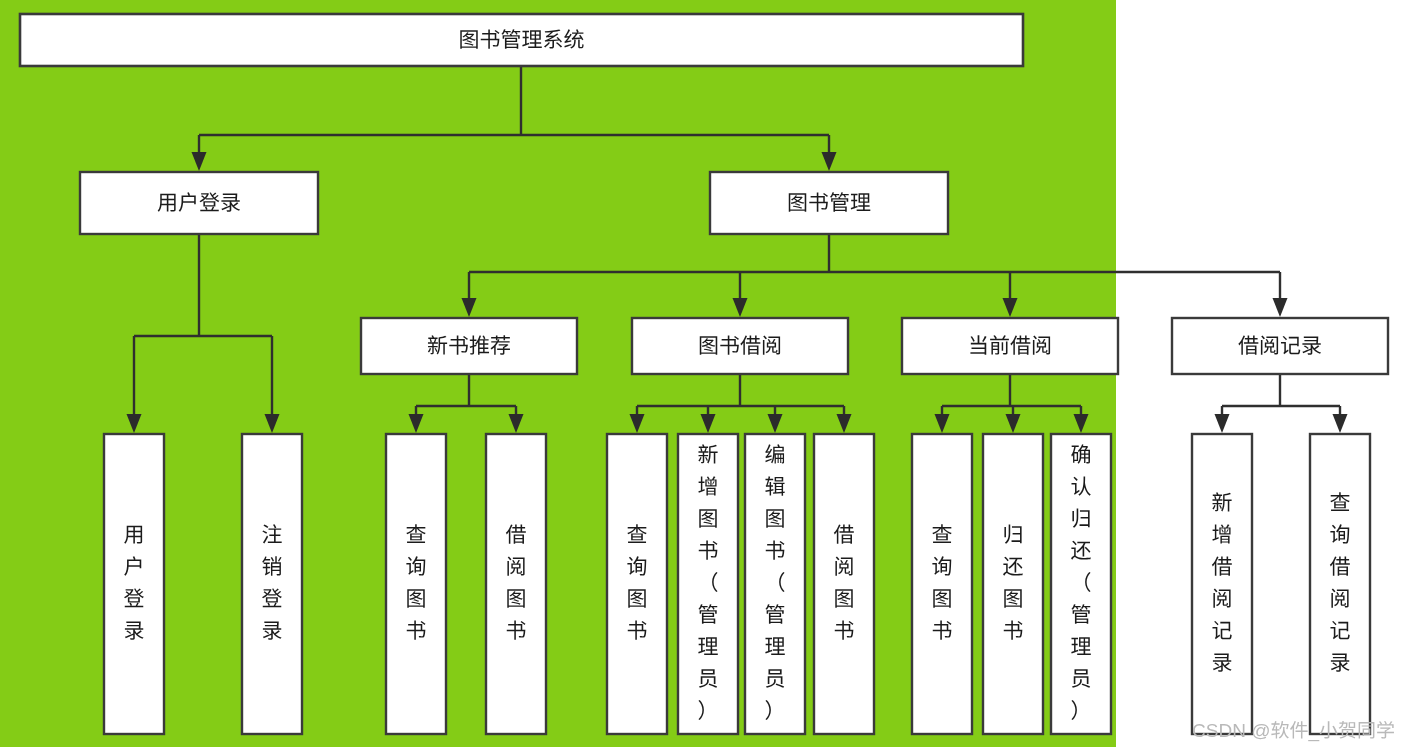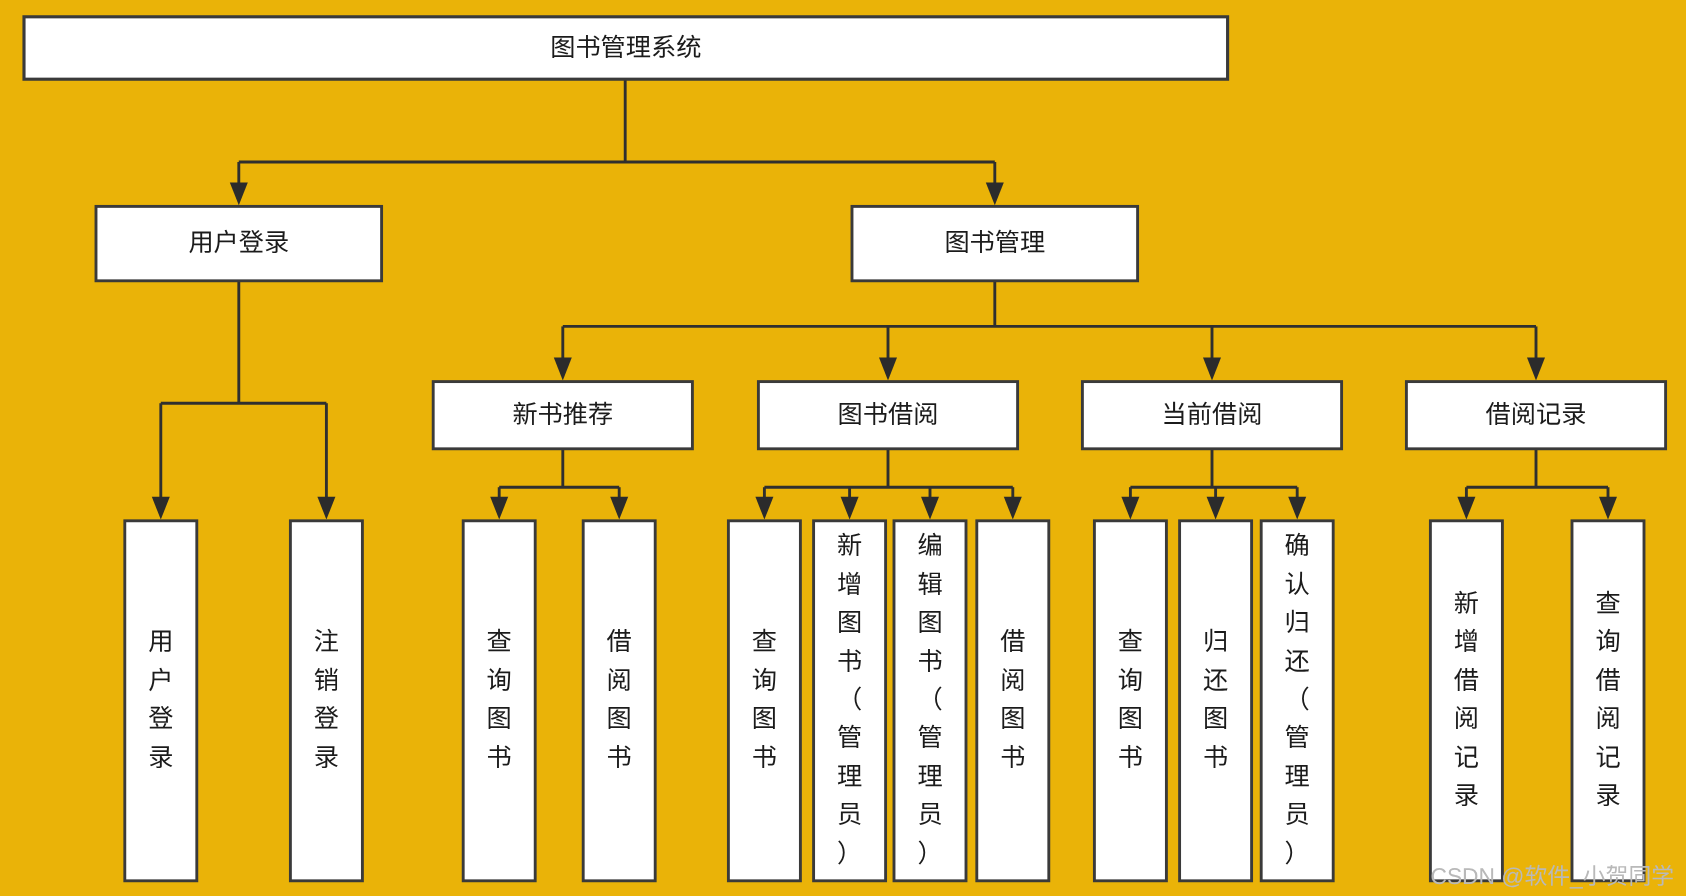--- a/index.html
+++ b/index.html
@@ -10,23 +10,23 @@
   }
   body {
     font-family: "Liberation Sans", "DejaVu Sans", sans-serif;
     width: 1405px;
     height: 747px;
     overflow: hidden;
     position: relative;
   }
   #diagram-root {
     position: relative;
-    width: 1405px;
+    width: 1116px;
     height: 747px;
-    background: #eab308;
+    background: #84cc16;
   }
   svg.diagram-canvas {
     position: absolute;
     left: 0;
     top: 0;
     width: 1405px;
     height: 747px;
     display: block;
   }
   .node-box {

